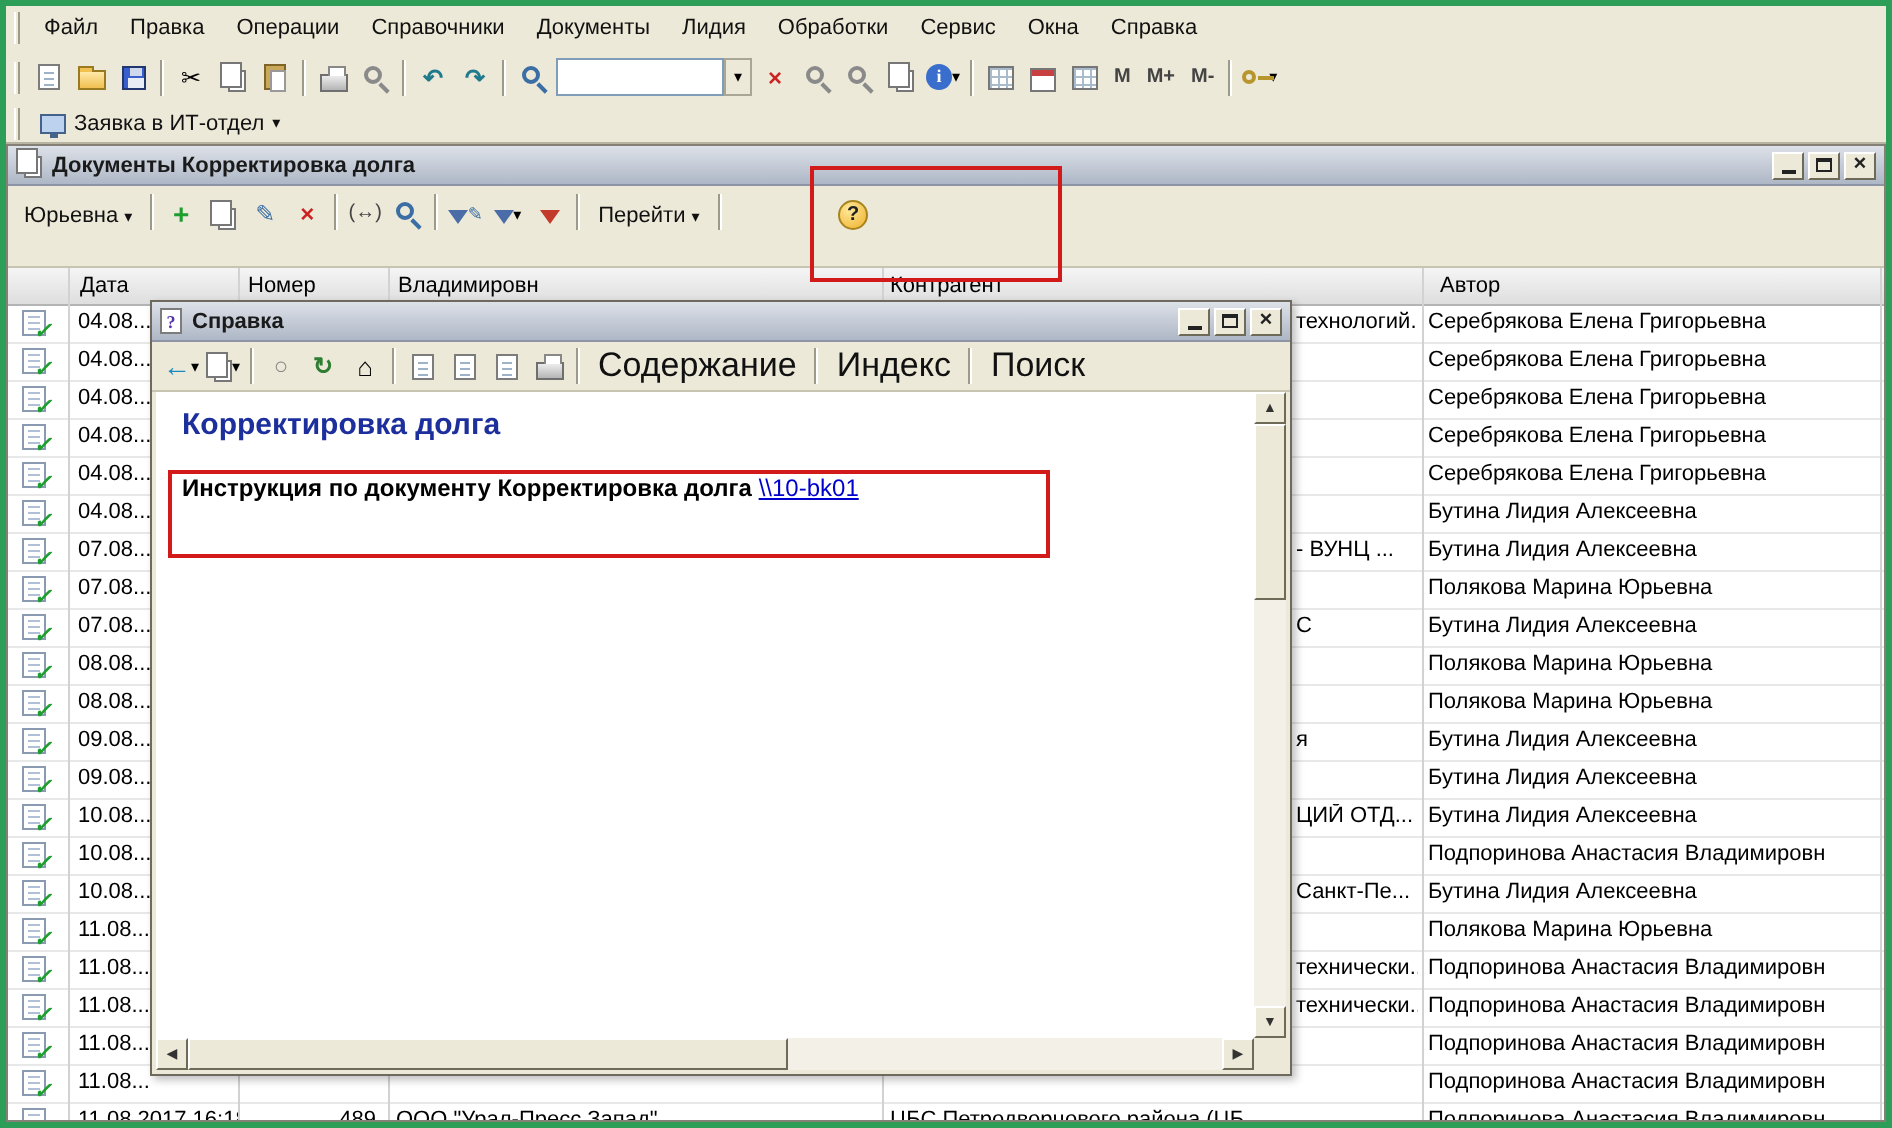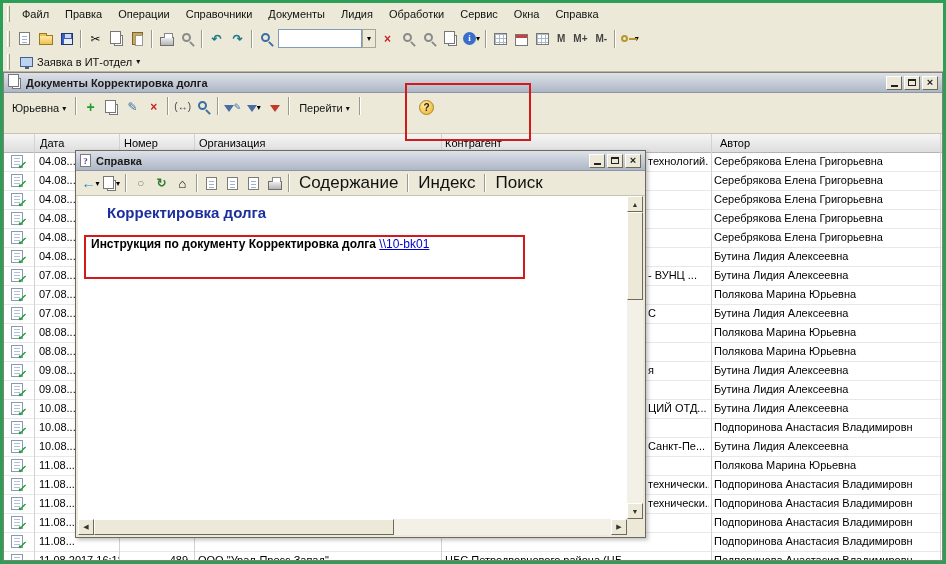--- a/index.html
+++ b/index.html
@@ -78,21 +78,21 @@
   .i-qhelp{width:15px;height:15px;border-radius:50%;background:radial-gradient(circle at 35% 30%,#ffe99a,#eeb12c);border:1px solid #a88420;color:#222;font:bold 10px/14px "Liberation Sans",sans-serif;text-align:center}
   .i-monitor{width:13px;height:10px;border:1px solid #44628c;background:#bcd2ee;position:relative;margin-top:1px}
   .i-monitor::after{content:"";position:absolute;left:4px;bottom:-3px;width:4px;height:2px;background:#44628c}
   .i-helpdoc{width:11px;height:13px;background:#fff;border:1px solid #7c7c7c;color:#5533aa;font:bold 9px/12px "Liberation Serif",serif;text-align:center}
 
   
   .helpwin{position:absolute;left:72px;top:147px;width:571px;height:388px;background:#ece9d8;border:1px solid #6e6b5e;box-shadow:2px 2px 4px rgba(0,0,0,.25);z-index:30}
   .helptoolbar{position:absolute;left:0;top:20px;right:0;height:25px;display:flex;align-items:center;padding:0 4px;border-bottom:1px solid #c8c4b2;background:#ece9d8}
   .htbtn{display:flex;align-items:center;height:20px;padding:0 6px;font-size:17px;color:#111}
   .hcontent{position:absolute;left:2px;top:45px;right:18px;bottom:18px;background:#fff;overflow:hidden;padding:8px 0 0 13px}
-  .hheading{font-size:15px;font-weight:bold;color:#1c2f9c;margin:0 0 15px 16px}
+  .hheading{font-size:15px;font-weight:bold;color:#1c2f9c;margin:0 0 15px 0}
   .hentry{font-size:12px;line-height:17px;margin:0 0 16px 0;color:#000;white-space:normal}
   .hentry b{font-weight:bold}
   .hentry a{color:#0000cc;text-decoration:underline;font-weight:normal;white-space:nowrap}
   .vscroll{position:absolute;top:45px;right:2px;bottom:18px;width:16px;background:#f3f1e7}
   .hscroll{position:absolute;left:2px;right:18px;bottom:2px;height:16px;background:#f3f1e7;display:flex}
   .sbtn{width:16px;height:16px;background:#ece9d8;border:1px solid;border-color:#fff #6d6a58 #6d6a58 #fff;font-size:7px;color:#333;display:flex;align-items:center;justify-content:center;flex:0 0 auto}
   .sthumbv{position:absolute;left:0;top:16px;width:16px;height:88px;background:#ece9d8;border:1px solid;border-color:#fff #6d6a58 #6d6a58 #fff}
   .sthumbh{width:300px;height:16px;background:#ece9d8;border:1px solid;border-color:#fff #6d6a58 #6d6a58 #fff}
   .scorner{position:absolute;right:2px;bottom:2px;width:16px;height:16px;background:#ece9d8}
 
@@ -269,21 +269,21 @@
       </span>
       <span class="sep"></span>
       <span class="tbtn" style="position:absolute;left:412px;top:4px">
         <span class="i-qhelp">?</span>
       </span>
     </div>
 
     <div class="thead"></div>
     <span class="th" style="left:36px">Дата</span>
     <span class="th" style="left:120px">Номер</span>
-    <span class="th" style="left:195px">Организация</span>
+    <span class="th" style="left:195px">Владимировн</span>
     <span class="th" style="left:441px">Контрагент</span>
     <span class="th" style="left:716px">Автор</span>
 
     <div class="trow" style="top:80px">
         <span class="tc ci">
           <i class="i-doccheck"></i>
         </span>
         <span class="tc cd">04.08...</span>
         <span class="tc cf">технологий...</span>
         <span class="tc ca">Серебрякова Елена Григорьевна</span>

